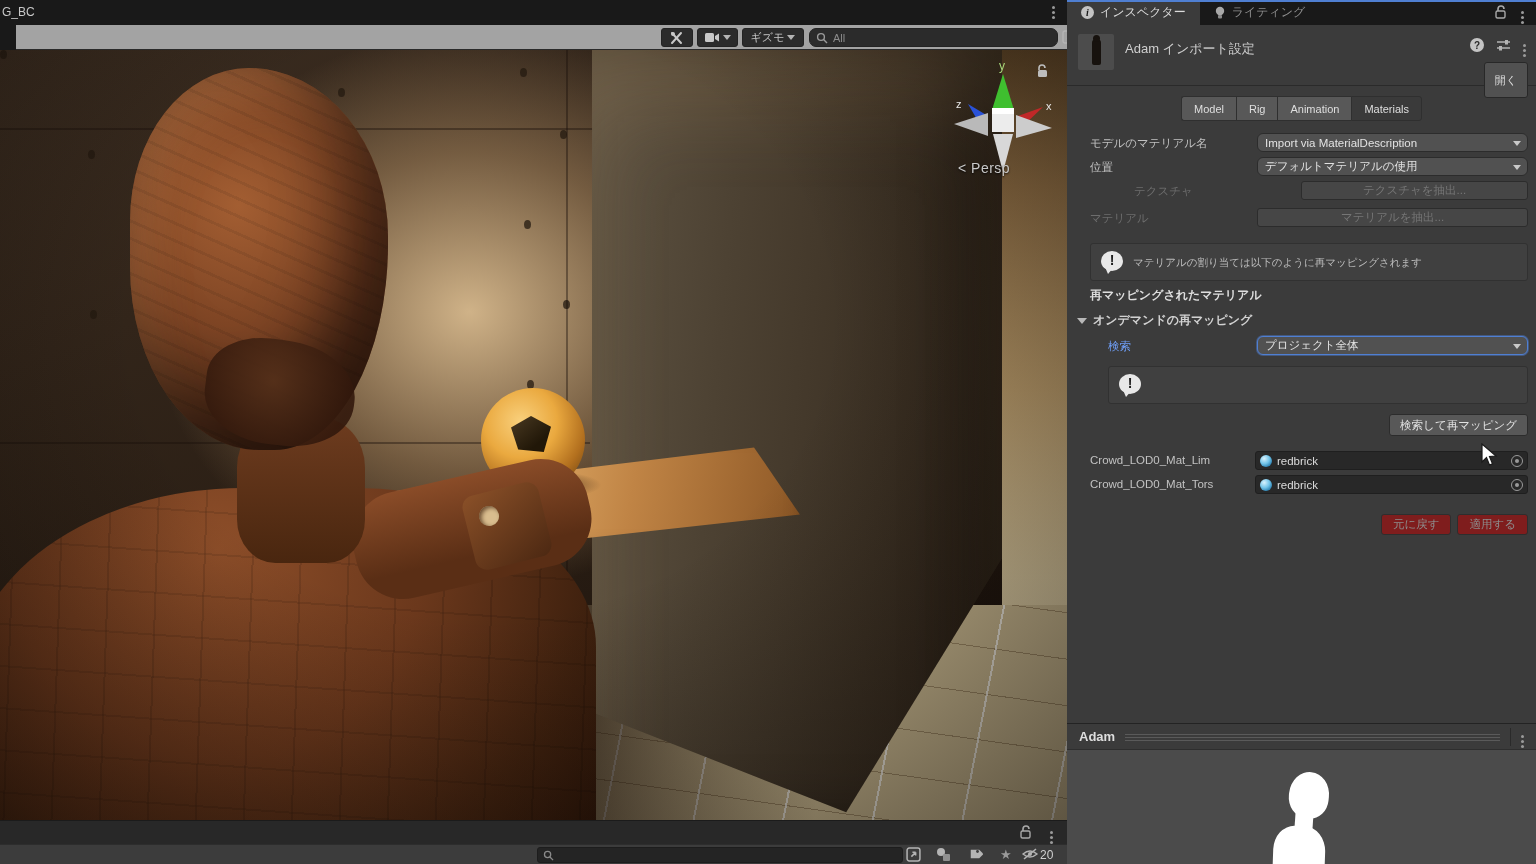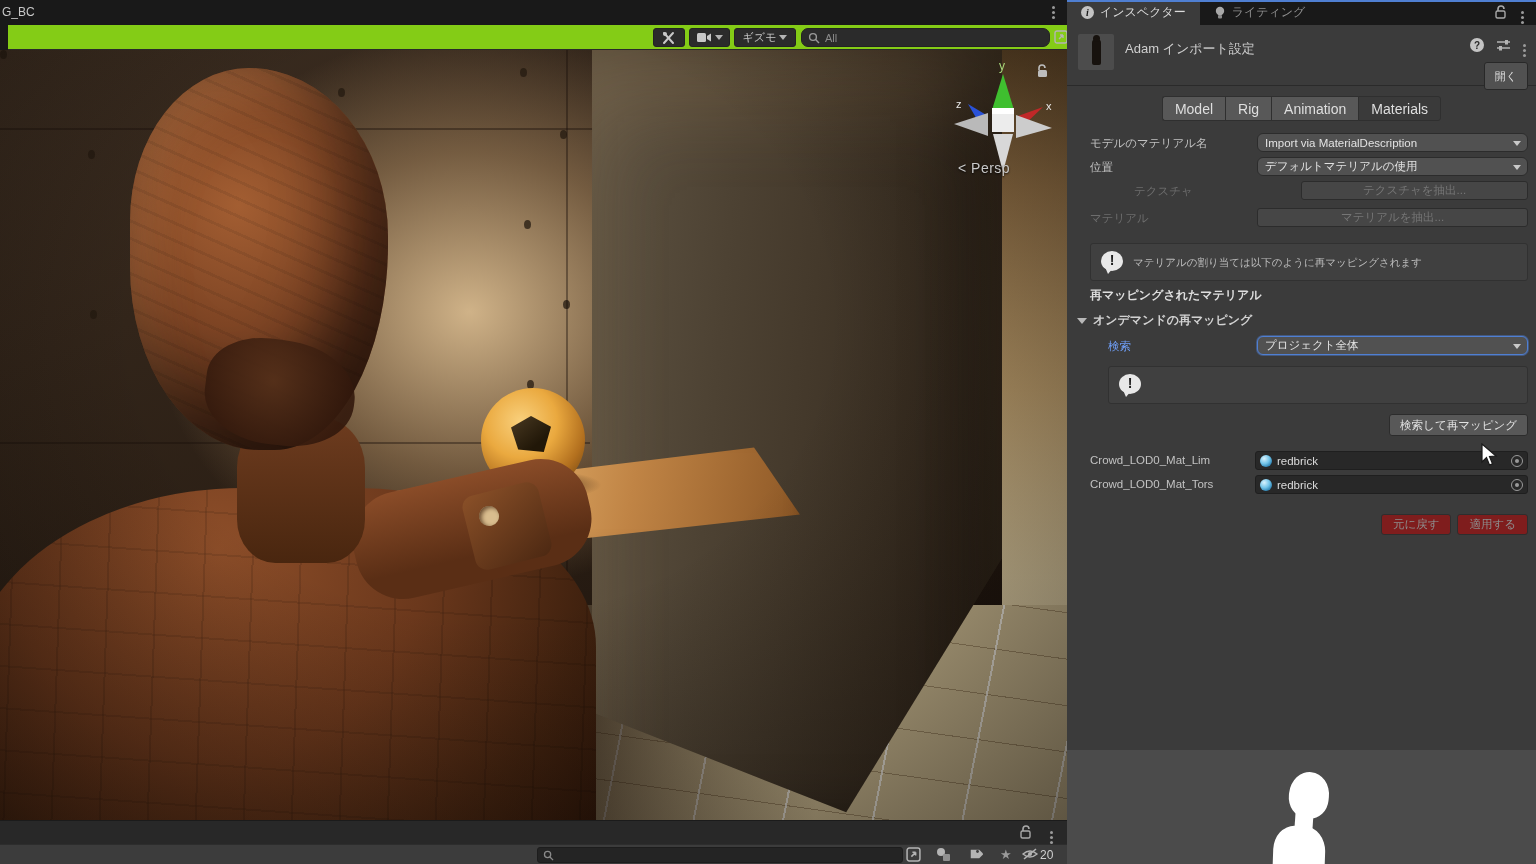--- a/index.html
+++ b/index.html
@@ -7,21 +7,21 @@
     font-family:"Liberation Sans","DejaVu Sans",sans-serif; }
   .stage { position:relative; width:1536px; height:864px; background:#383838; }
 
   
   .scene-window { position:absolute; left:0; top:0; width:1067px; height:864px; background:#191919; }
   .scene-tabbar { position:absolute; left:0; top:0; width:1067px; height:25px; background:#191919; }
   .scene-tab-label { position:absolute; left:2px; top:5px; color:#c8c8c8; font-size:12px; }
   .scene-tab-menu { position:absolute; right:12px; top:6px; }
   .dots3 { width:3px; height:3px; border-radius:50%; background:#9a9a9a;
     box-shadow:0 5px 0 #9a9a9a, 0 10px 0 #9a9a9a; }
-  .scene-toolbar { position:absolute; left:8px; top:25px; width:1067px; height:25px; background:#84cc16; border-bottom:1px solid #2a2a2a; }
+  .scene-toolbar { position:absolute; left:16px; top:25px; width:1067px; height:25px; background:#a3a3a3; border-bottom:1px solid #2a2a2a; }
   .tbtn { position:absolute; top:3px; height:19px; background:#2b2b2b; border:1px solid #232323; border-radius:3px;
     display:flex; align-items:center; justify-content:center; gap:3px; color:#c8c8c8; font-size:11px; }
   .tb-caret { width:0; height:0; border-left:4px solid transparent; border-right:4px solid transparent; border-top:5px solid #b4b4b4; }
   .tb-search { position:absolute; left:793px; top:3px; width:249px; height:19px; background:#2b2b2b;
     border:1px solid #232323; border-radius:7px; display:flex; align-items:center; gap:5px; padding:0 6px; }
   .tb-search-text { color:#8a8a8a; font-size:11px; }
   .icon-svg { display:block; }
 
   .scene-view { position:absolute; left:0; top:50px; width:1067px; height:770px; overflow:hidden; background:#1a120c; }
   .sv-wall { position:absolute; inset:0;
@@ -112,26 +112,26 @@
   .insp-tabbar-right { margin-left:auto; display:flex; align-items:center; gap:14px; padding-right:12px; }
 
   .insp-header { position:absolute; left:0; top:25px; width:469px; height:61px; background:#3b3b3b; border-bottom:1px solid #2a2a2a; }
   .insp-thumb { position:absolute; left:11px; top:9px; width:36px; height:36px; background:#4c4c4c; border-radius:2px; overflow:hidden; }
   .thumb-fig { position:absolute; left:14px; top:5px; width:9px; height:26px; background:#17120e; border-radius:4px 4px 2px 2px; }
   .thumb-fig::before { content:""; position:absolute; left:1px; top:-4px; width:7px; height:7px; border-radius:50%; background:#17120e; }
   .insp-title { position:absolute; left:58px; top:15px; color:#cfcfcf; font-size:13px; }
   .insp-header-icons { position:absolute; right:10px; top:13px; display:flex; align-items:center; gap:12px; }
   .help-circ { width:14px; height:14px; border-radius:50%; background:#c4c4c4; color:#2a2a2a; font-size:10px; font-weight:bold;
     display:flex; align-items:center; justify-content:center; }
-  .open-btn { position:absolute; right:8px; top:37px; height:28px; padding:0 10px; background:#515151; border:1px solid #282828;
+  .open-btn { position:absolute; right:8px; top:37px; height:36px; padding:0 10px; background:#515151; border:1px solid #282828;
     border-radius:3px; color:#dedede; font-size:11px; display:flex; align-items:center; }
 
   .mode-tabs { position:absolute; left:0; top:96px; width:469px; display:flex; justify-content:center; }
   .mode-tab { height:25px; padding:0 12px; background:#585858; border:1px solid #2f2f2f; border-right:none;
-    color:#dfdfdf; font-size:14px; display:flex; align-items:center; }
+    color:#dfdfdf; font-size:11px; display:flex; align-items:center; }
   .mode-tab:first-child { border-radius:3px 0 0 3px; }
   .mode-tab:last-child { border-radius:0 3px 3px 0; border-right:1px solid #2f2f2f; }
   .mode-tab.selected { background:#3a3a3a; }
 
   .insp-form { position:absolute; left:0; top:132px; width:469px; }
   .frow { position:relative; height:24px; }
   .flabel { position:absolute; left:23px; top:4px; font-size:11.5px; color:#c2c2c2; white-space:nowrap; }
   .flabel.disabled { color:#6d6d6d; }
   .flabel.indent { left:41px; }
   .flabel.blue { color:#6f9ff8; }
@@ -473,20 +473,26 @@
 
       <div class="apply-row">
         <div class="btns">
           <div class="dis-btn">元に戻す</div>
           <div class="dis-btn">適用する</div>
         </div>
       </div>
     </div>
 
     <div class="preview">
+      <div class="preview-header">
+        <span class="preview-title">Adam</span>
+        <div class="drag-lines"></div>
+        <div class="preview-sep"></div>
+        <div class="dots3"></div>
+      </div>
       <div class="preview-area">
         <div class="sil-body"></div>
         <div class="sil-neck"></div>
         <div class="sil-head"></div>
       </div>
     </div>
   </div>
 
   <div class="cursor">
     <svg width="20" height="24" viewBox="0 0 20 24">

